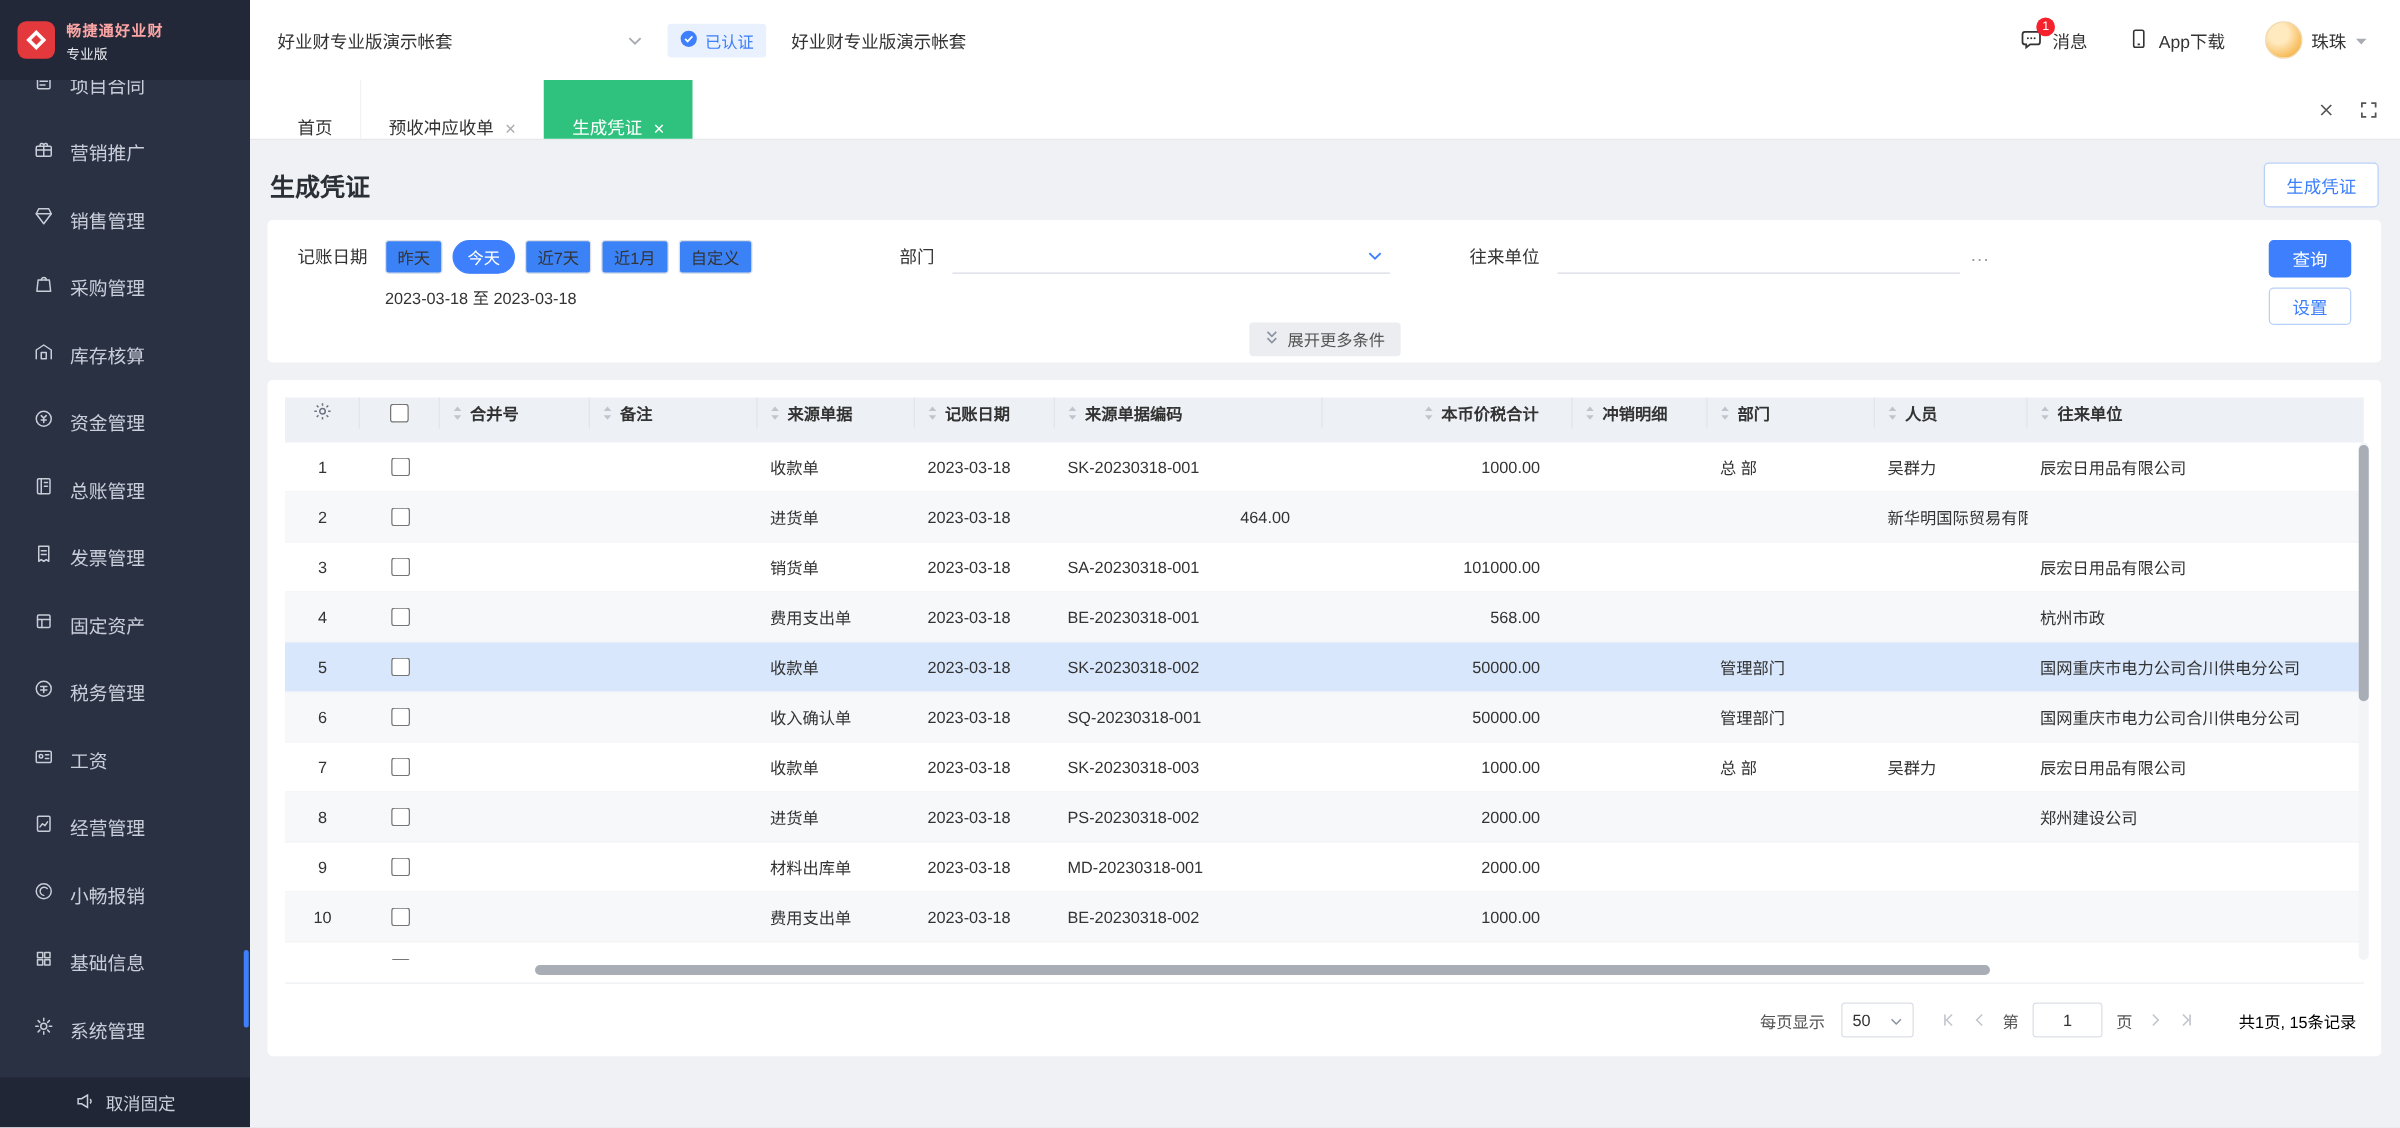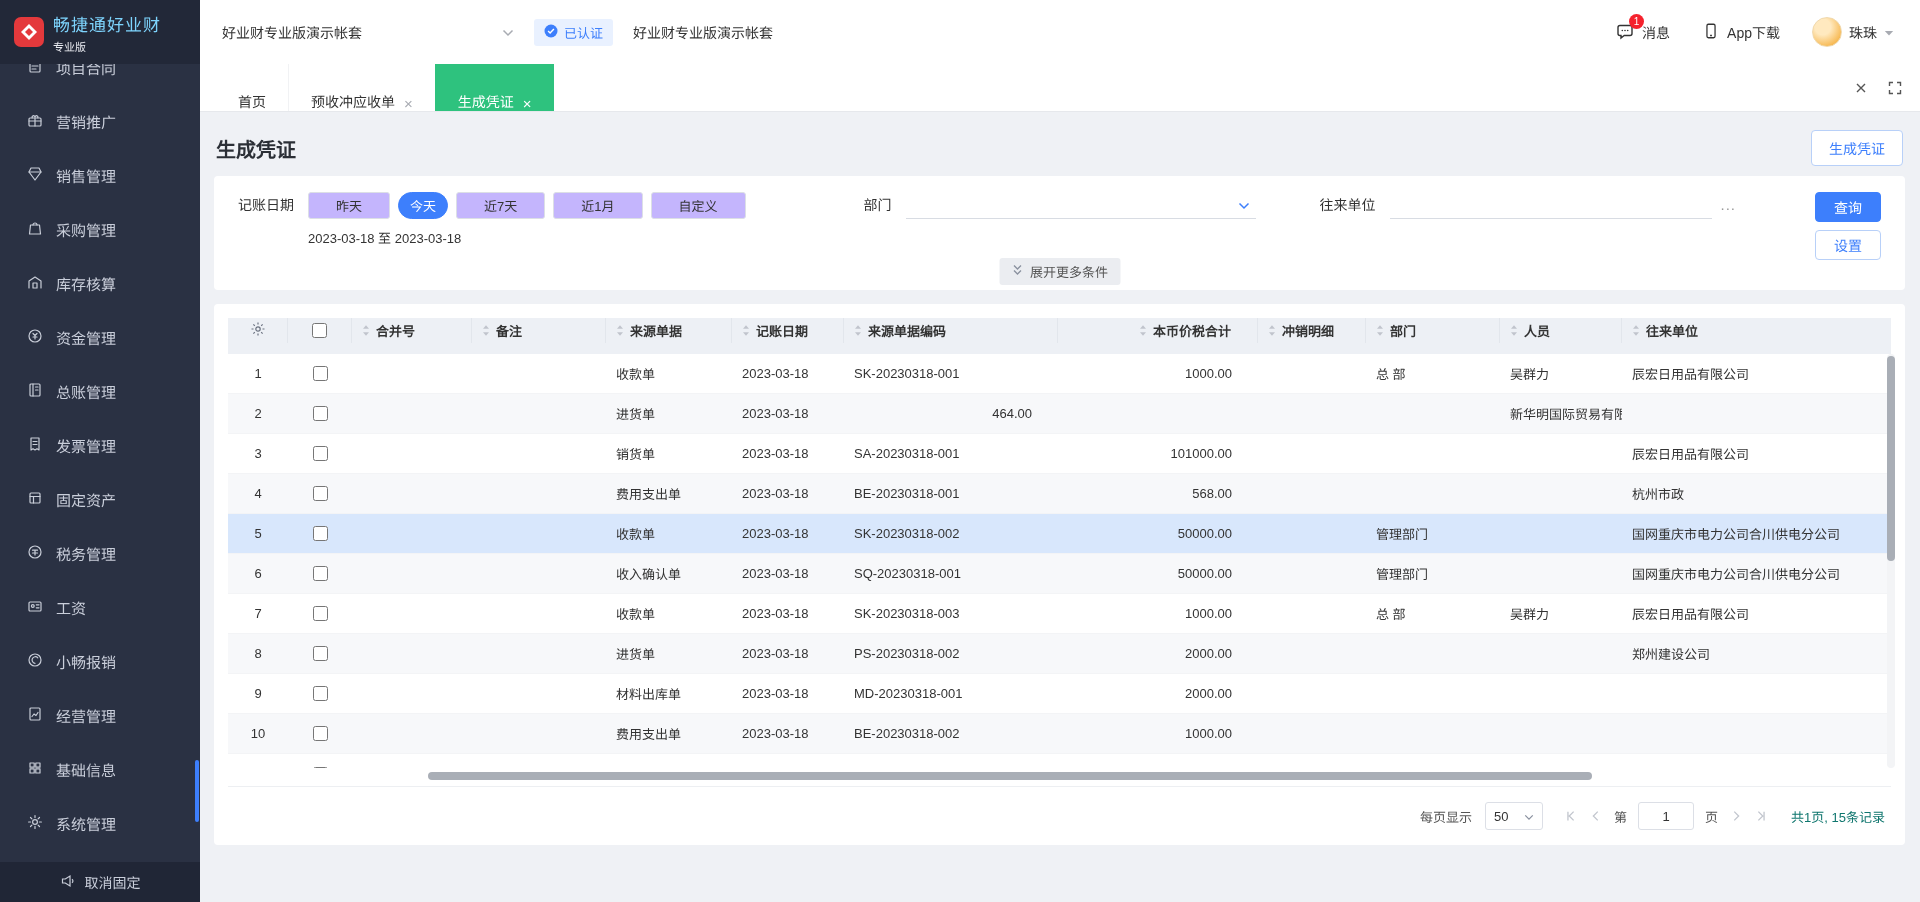--- a/index.html
+++ b/index.html
@@ -9,21 +9,21 @@
     --accent-blue:#3D7FFC; --accent-green:#2EC27E; --sidebar-bg:#2A3143;
     --sidebar-dark:#222838; --selected-row:#D8E7FC; --badge-red:#F5222D;
   }
   .app{width:1920px;height:902px;display:flex;background:#EFF1F5;overflow:hidden;color:#333;position:relative;cursor:default}
 
   
   .sidebar{width:200px;flex-shrink:0;background:var(--sidebar-bg);display:flex;flex-direction:column;position:relative;overflow:hidden}
   .logo-block{height:64px;background:var(--sidebar-dark);display:flex;align-items:center;gap:9px;padding:0 14px;position:relative;z-index:2;flex-shrink:0}
   .logo-icon{width:30px;height:30px;border-radius:7px;background:#E4393C;display:flex;align-items:center;justify-content:center;flex-shrink:0}
   .logo-text{display:flex;flex-direction:column}
-  .logo-text .brand{color:#7dd3fc;font-size:17px;font-weight:normal;letter-spacing:1px;white-space:nowrap}
+  .logo-text .brand{color:#fca5a5;font-size:12px;font-weight:bold;letter-spacing:1px;white-space:nowrap}
   .logo-text .edition{color:#E8EAF0;font-size:11px;margin-top:2px}
   .menu{flex:1;margin-top:-24px;z-index:1;overflow:hidden}
   .menu-item{height:54px;display:flex;align-items:center;gap:13px;padding-left:27px;color:#C9CEDA;font-size:15px;cursor:pointer;white-space:nowrap}
   .menu-item svg{flex-shrink:0}
   .sidebar-thumb{position:absolute;right:1px;top:760px;width:4px;height:62px;border-radius:2px;background:#3D7FFC;z-index:3}
   .pin-bar{height:40px;background:#202636;display:flex;align-items:center;justify-content:center;gap:9px;color:#C9CEDA;font-size:14px;flex-shrink:0;cursor:pointer;z-index:2}
 
   
   .main{flex:1;display:flex;flex-direction:column;min-width:0}
 
@@ -51,21 +51,21 @@
   .page-header{display:flex;align-items:center;justify-content:space-between;height:44px;margin-bottom:6px;padding:0 2px}
   .page-title{font-size:20px;font-weight:bold;color:#2b2f36}
   .btn-outline{background:#fff;border:1px solid #B8D0F8;color:var(--accent-blue);font-size:14px;padding:7px 17px;border-radius:4px;cursor:pointer;font-family:inherit}
 
   
   .filter-card{background:#fff;border-radius:4px;position:relative;padding:16px 24px 30px;margin-bottom:14px}
   .filter-row{display:flex;align-items:flex-start}
   .f-label{font-size:14px;color:#333;margin-right:14px;line-height:26px;white-space:nowrap}
   .date-col{display:flex;flex-direction:column}
   .pills{display:flex;gap:8px;align-items:center}
-  .pill{font-size:13px;color:#333;border:1px solid #DCDFE6;border-radius:3px;padding:3px 27px;cursor:pointer;background:#c4b5fd;white-space:nowrap}
+  .pill{font-size:13px;color:#333;border:1px solid #DCDFE6;border-radius:3px;padding:3px 9px;cursor:pointer;background:#3b82f6;white-space:nowrap}
   .pill.active{background:var(--accent-blue);border-color:var(--accent-blue);color:#fff;border-radius:14px;padding:3px 11px}
   .date-range{font-size:13px;color:#333;margin-top:9px}
   .fg2{margin-left:118px}
   .fg3{margin-left:64px;display:flex;align-items:flex-start}
   .underline-select{width:350px;height:27px;border-bottom:1px solid #D8DCE3;display:flex;align-items:center;justify-content:flex-end;cursor:pointer;padding-right:6px}
   .underline-input{width:322px;height:27px;border-bottom:1px solid #D8DCE3;cursor:text}
   .dots{color:#999;font-size:15px;margin-left:9px;letter-spacing:1px;cursor:pointer;line-height:26px}
   .filter-actions{margin-left:auto;display:flex;flex-direction:column;gap:8px}
   .btn-primary{background:var(--accent-blue);color:#fff;border:1px solid var(--accent-blue);border-radius:4px;font-size:14px;height:30px;width:66px;cursor:pointer;font-family:inherit}
   .btn-secondary{background:#fff;color:var(--accent-blue);border:1px solid #B8D0F8;border-radius:4px;font-size:14px;height:30px;width:66px;cursor:pointer;font-family:inherit}
@@ -93,21 +93,21 @@
   .vscroll{position:absolute;right:-4px;top:36px;height:414px;width:8px;background:#F3F4F6;border-radius:4px}
   .vthumb{width:8px;height:205px;background:#A9AEB6;border-radius:4px;margin-top:2px;cursor:pointer}
   .hscroll-area{height:12px;margin-top:4px;position:relative;border-bottom:1px solid #EDEFF2;padding-bottom:14px}
   .hthumb{position:absolute;left:12%;width:70%;height:8px;background:#A9AEB6;border-radius:4px;cursor:pointer}
 
   .pagination{height:58px;display:flex;align-items:center;justify-content:flex-end;gap:13px;font-size:13px;color:#555;padding-right:6px}
   .per-page{width:58px;height:28px;border:1px solid #DCDFE6;border-radius:3px;display:flex;align-items:center;justify-content:space-between;padding:0 8px;cursor:pointer;color:#333}
   .page-input{width:56px;height:28px;border:1px solid #DCDFE6;border-radius:3px;text-align:center;font-size:13px;color:#333;font-family:inherit;background:#fff}
   .pg-btn{display:flex;align-items:center;cursor:pointer}
   .pg-group{display:flex;align-items:center;gap:11px;margin-left:8px}
-  .pg-summary{margin-left:10px;color:#0f766e}
+  .pg-summary{margin-left:22px;color:#000000}
 </style>
 </head>
 <body>
 
 <div class="app">
 
   <aside class="sidebar">
     <div class="logo-block">
       <span class="logo-icon">
         <svg width="18" height="18" viewBox="0 0 18 18">
@@ -194,31 +194,31 @@
         <div class="menu-item">
           <span><svg width="16" height="16" viewBox="0 0 16 16">
               <rect x="2" y="4" width="12" height="9" rx="1" stroke="#C8CDD8" stroke-width="1.2" fill="none" stroke-linecap="round" stroke-linejoin="round"></rect>
               <circle cx="5.8" cy="8" r="1.4" stroke="#C8CDD8" stroke-width="1.2" fill="none" stroke-linecap="round" stroke-linejoin="round"></circle>
               <path d="M9.3 6.8h2.7M9.3 9.8h2.7" stroke="#C8CDD8" stroke-width="1.2" fill="none" stroke-linecap="round" stroke-linejoin="round"></path>
             </svg></span>
           <span>工资</span>
         </div>
         <div class="menu-item">
           <span><svg width="16" height="16" viewBox="0 0 16 16">
+              <rect x="3" y="2" width="10" height="12" rx="1" stroke="#C8CDD8" stroke-width="1.2" fill="none" stroke-linecap="round" stroke-linejoin="round"></rect>
+              <path d="M5 10.5l2-2.5 2 1.5 2-3" stroke="#C8CDD8" stroke-width="1.2" fill="none" stroke-linecap="round" stroke-linejoin="round"></path>
+            </svg></span>
+          <span>经营管理</span>
+        </div>
+        <div class="menu-item">
+          <span><svg width="16" height="16" viewBox="0 0 16 16">
               <circle cx="8" cy="8" r="6" stroke="#C8CDD8" stroke-width="1.2" fill="none" stroke-linecap="round" stroke-linejoin="round"></circle>
               <path d="M10.8 5.8A3.3 3.3 0 108 11.3" stroke="#C8CDD8" stroke-width="1.2" fill="none" stroke-linecap="round" stroke-linejoin="round"></path>
             </svg></span>
           <span>小畅报销</span>
-        </div>
-        <div class="menu-item">
-          <span><svg width="16" height="16" viewBox="0 0 16 16">
-              <rect x="3" y="2" width="10" height="12" rx="1" stroke="#C8CDD8" stroke-width="1.2" fill="none" stroke-linecap="round" stroke-linejoin="round"></rect>
-              <path d="M5 10.5l2-2.5 2 1.5 2-3" stroke="#C8CDD8" stroke-width="1.2" fill="none" stroke-linecap="round" stroke-linejoin="round"></path>
-            </svg></span>
-          <span>经营管理</span>
         </div>
         <div class="menu-item">
           <span><svg width="16" height="16" viewBox="0 0 16 16">
               <rect x="3" y="3" width="4.2" height="4.2" stroke="#C8CDD8" stroke-width="1.2" fill="none" stroke-linecap="round" stroke-linejoin="round"></rect>
               <rect x="8.8" y="3" width="4.2" height="4.2" stroke="#C8CDD8" stroke-width="1.2" fill="none" stroke-linecap="round" stroke-linejoin="round"></rect>
               <rect x="3" y="8.8" width="4.2" height="4.2" stroke="#C8CDD8" stroke-width="1.2" fill="none" stroke-linecap="round" stroke-linejoin="round"></rect>
               <rect x="8.8" y="8.8" width="4.2" height="4.2" stroke="#C8CDD8" stroke-width="1.2" fill="none" stroke-linecap="round" stroke-linejoin="round"></rect>
             </svg></span>
           <span>基础信息</span>
         </div>

